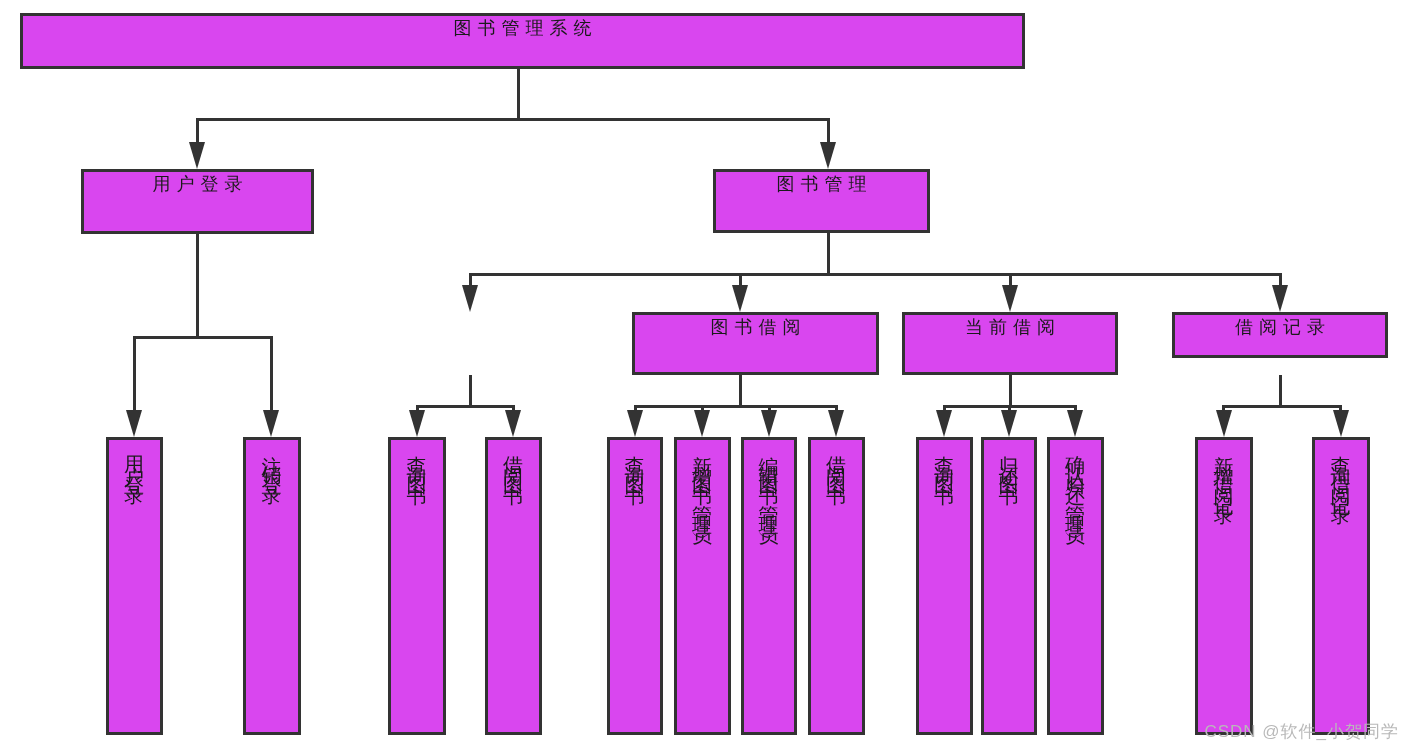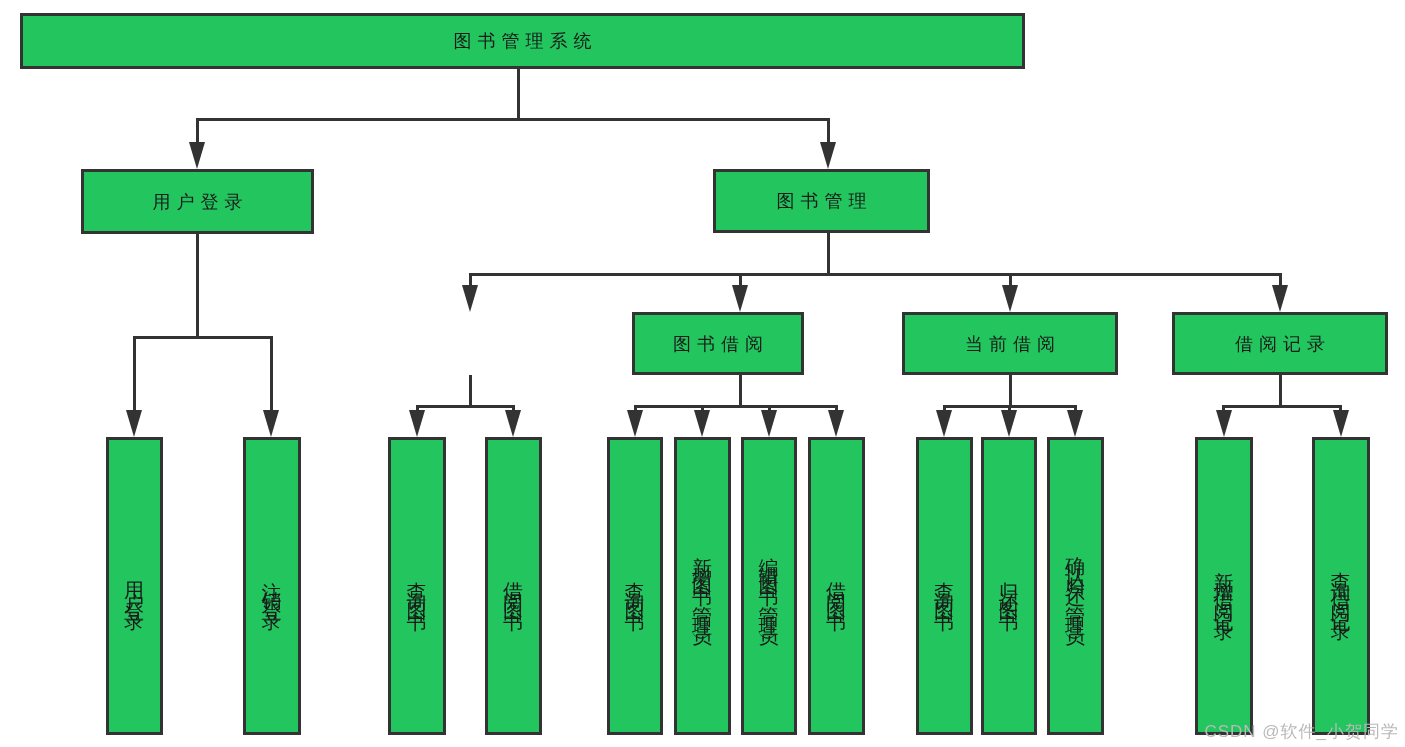--- a/index.html
+++ b/index.html
@@ -11,22 +11,22 @@
     position:relative;
     width:1405px;height:747px;
     background:#ffffff;
     font-family:"Liberation Sans","DejaVu Sans",sans-serif;
     overflow:hidden;
   }
   .node{
     position:absolute;
     box-sizing:border-box;
     border:3px solid var(--line);
-    background:#22c55e;
-    display:flex;align-items:center;justify-content:center;
+    background:#d946ef;
+    display:flex;justify-content:center;
     color:var(--text);
   }
   .node.h .lbl{
     font-size:18px;
     letter-spacing:6px;
     text-indent:6px;
     white-space:nowrap;
     color:var(--text);
   }
   .node.v .lbl{
@@ -88,27 +88,27 @@
   <div class="hline" style="left:469px;top:273px;width:813px"></div>
   <div class="vline" style="left:469px;top:273px;height:14px"></div>
   <div class="arr" style="left:462px;top:285px"></div>
   <div class="vline" style="left:739px;top:273px;height:14px"></div>
   <div class="arr" style="left:732px;top:285px"></div>
   <div class="vline" style="left:1009px;top:273px;height:14px"></div>
   <div class="arr" style="left:1002px;top:285px"></div>
   <div class="vline" style="left:1279px;top:273px;height:14px"></div>
   <div class="arr" style="left:1272px;top:285px"></div>
 
-  <div class="node h" style="left:632px;top:312px;width:172px;height:63px">
+  <div class="node h" style="left:632px;top:312px;width:247px;height:63px">
     <span class="lbl">图书借阅</span>
   </div>
   <div class="node h" style="left:902px;top:312px;width:216px;height:63px">
     <span class="lbl">当前借阅</span>
   </div>
-  <div class="node h" style="left:1172px;top:312px;width:216px;height:63px">
+  <div class="node h" style="left:1172px;top:312px;width:216px;height:46px">
     <span class="lbl">借阅记录</span>
   </div>
 
   <div class="vline" style="left:469px;top:375px;height:30px"></div>
   <div class="vline" style="left:739px;top:375px;height:30px"></div>
   <div class="vline" style="left:1009px;top:375px;height:30px"></div>
   <div class="vline" style="left:1279px;top:375px;height:30px"></div>
 
   <div class="hline" style="left:416px;top:405px;width:99px"></div>
   <div class="hline" style="left:634px;top:405px;width:204px"></div>

